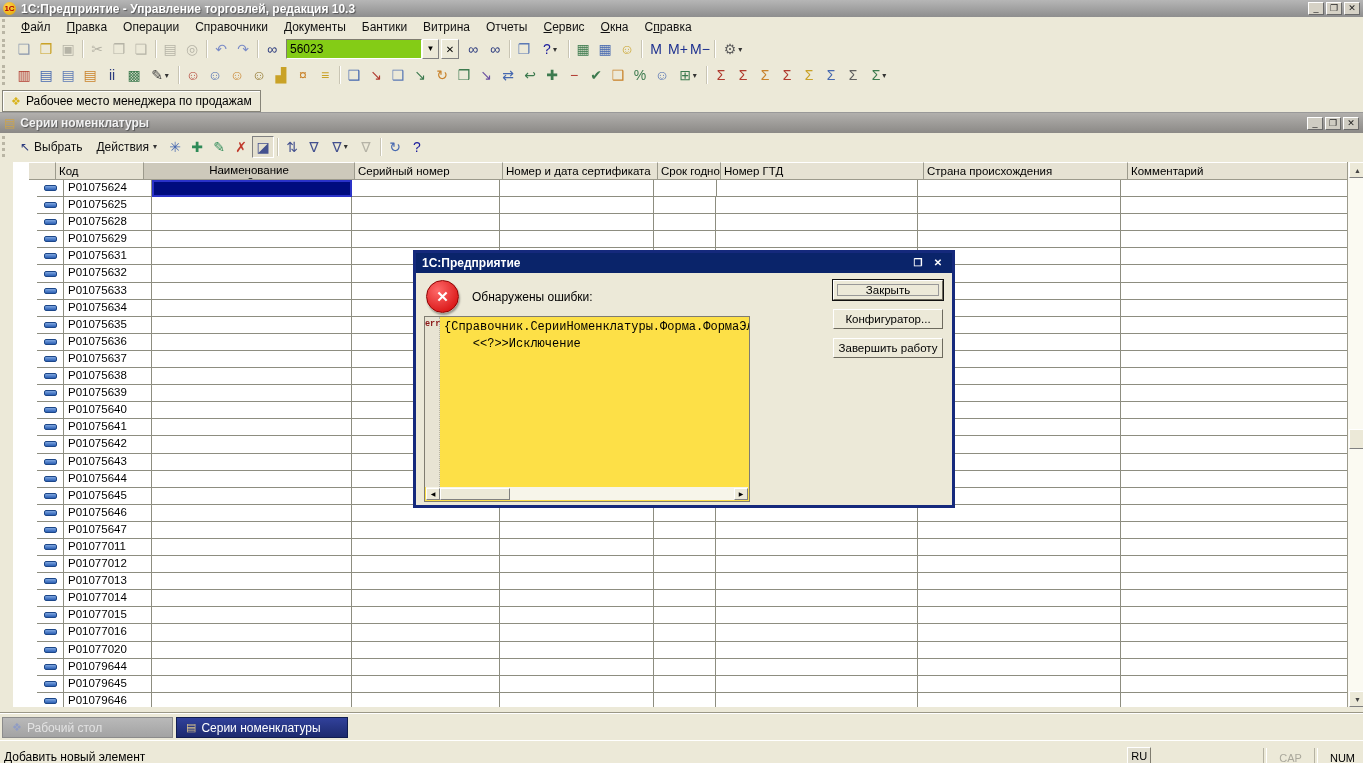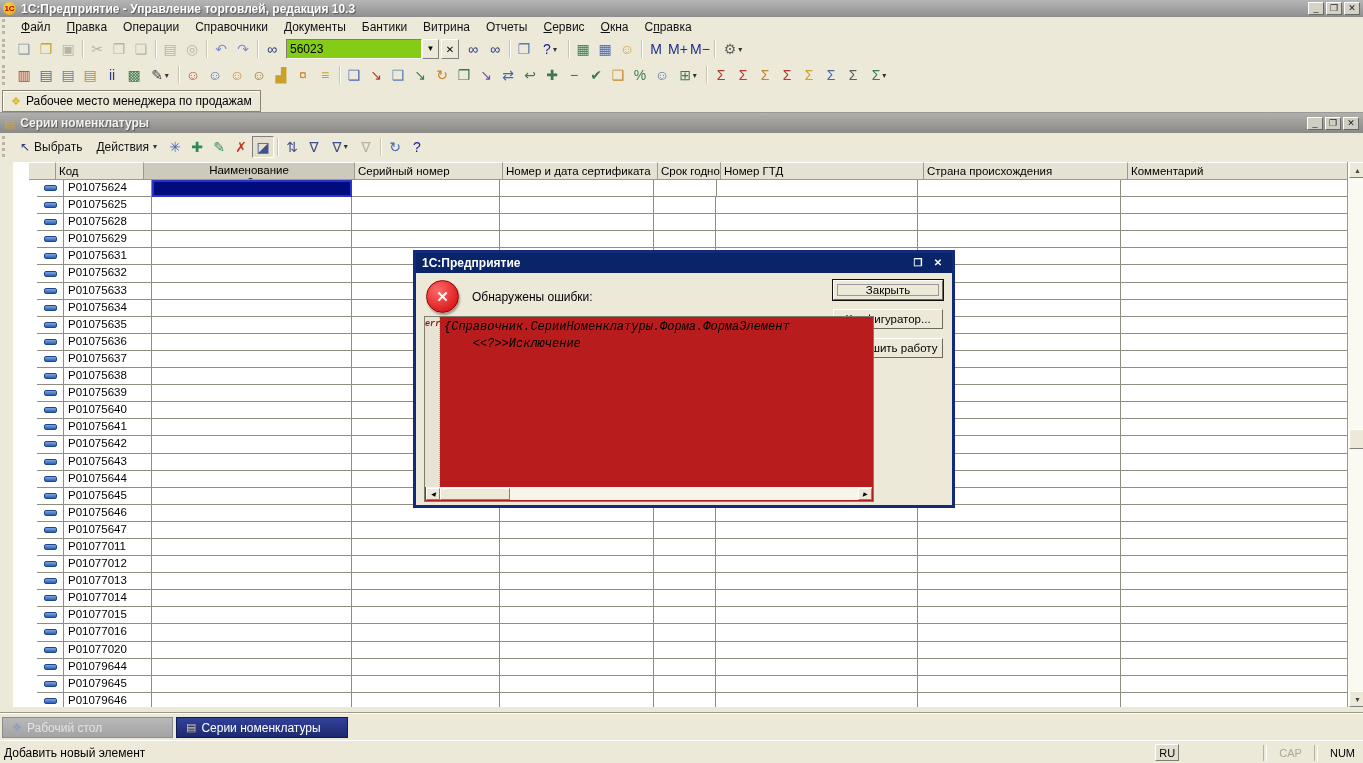--- a/index.html
+++ b/index.html
@@ -87,43 +87,43 @@
   .dlg-title .dtext{flex:1;}
   .dlg-wbtn{width:16px;height:14px;color:#fff;font-size:10px;line-height:14px;text-align:center;margin-left:4px;}
   .err-circle{position:absolute;left:10px;top:27px;width:31px;height:31px;border-radius:50%;
     background:radial-gradient(circle at 35% 30%,#ff6a6a,#cf0000);border:1px solid #8c0000;color:#fff;
     display:flex;align-items:center;justify-content:center;font-size:15px;font-weight:bold;box-shadow:1px 2px 2px rgba(0,0,0,.35);}
   .dlg-msg{position:absolute;left:56px;top:37px;font-size:12px;color:#000;}
   .dlg-btns{position:absolute;top:27px;right:9px;width:110px;display:flex;flex-direction:column;gap:9px;}
   .dbtn{height:20px;background:#ece9d8;border:1px solid;border-color:#fff #6d6a5e #6d6a5e #fff;font-size:11.5px;
     font-family:"Liberation Sans",sans-serif;padding:0;color:#000;}
   .dbtn.default{outline:1px solid #111;outline-offset:0;box-shadow:inset 0 0 0 3px #ece9d8, inset 0 0 0 4px #999;}
-  .dlg-text{position:absolute;left:8px;top:63px;width:450px;height:186px;background:#b91c1c;border:1px solid #7f7c70;box-sizing:border-box;font-style:italic;}
+  .dlg-text{position:absolute;left:8px;top:63px;width:326px;height:186px;background:#fde047;border:1px solid #7f7c70;box-sizing:border-box;}
   .gutter{position:absolute;left:0;top:0;bottom:14px;width:15px;background:#e8e4d3;border-right:1px dotted #b9b5a4;
     font-family:"Liberation Mono",monospace;font-size:8.5px;font-weight:bold;color:#8c1a1a;padding-top:2px;text-align:center;box-sizing:border-box;}
   .errbody{position:absolute;left:16px;top:0;right:0;bottom:14px;overflow:hidden;
     font-family:"Liberation Mono","DejaVu Sans Mono",monospace;font-size:12px;line-height:17px;white-space:pre;padding:2px 0 0 3px;color:#000;}
   .hscroll{position:absolute;left:1px;right:1px;bottom:1px;height:13px;background:#f7f5ea;display:flex;align-items:center;}
   .harrow{width:14px;height:12px;background:#ece9d8;border:1px solid;border-color:#fff #808080 #808080 #fff;
     font-size:6px;display:flex;align-items:center;justify-content:center;box-sizing:border-box;flex:0 0 auto;}
   .hthumb{width:70px;height:12px;background:#ece9d8;border:1px solid;border-color:#fff #808080 #808080 #fff;box-sizing:border-box;flex:0 0 auto;}
   .hspacer{flex:1;}
 
   
   .taskbar{position:absolute;left:0;top:712px;width:100%;height:28px;background:#ece9d8;border-top:1px solid #9a9786;box-shadow:inset 0 1px 0 #fff;}
   .task-tab{position:absolute;top:4px;height:21px;display:flex;align-items:center;gap:5px;padding:0 9px;font-size:12px;box-sizing:border-box;}
   .task-tab .ticon{font-size:11px;}
   .task-tab.inactive{left:2px;width:171px;background:linear-gradient(180deg,#b9b9b9,#a3a3a3);color:#e2e2e2;border:1px solid #8b8b8b;}
   .task-tab.active{left:176px;width:172px;background:linear-gradient(180deg,#31419b,#1d2a6e);color:#fff;border:1px solid #101c50;}
 
   
-  .statusbar{position:absolute;left:0;top:740px;width:100%;height:23px;background:#ece9d8;border-top:1px solid #fff;display:flex;align-items:center;}
+  .statusbar{position:absolute;left:0;top:740px;width:100%;height:23px;background:#ece9d8;border-top:1px solid #fff;display:flex;align-items:flex-end;}
   .status-text{font-size:12px;color:#000;padding-left:4px;flex:1;white-space:nowrap;}
   .lang{width:24px;height:17px;background:#e2dfd0;border:1px solid;border-color:#fff #7f7c70 #7f7c70 #fff;
-    font-size:11px;display:flex;align-items:center;justify-content:center;margin-right:80px;box-sizing:border-box;}
+    font-size:11px;display:flex;align-items:center;justify-content:center;margin-right:108px;box-sizing:border-box;}
   .groove{width:2px;height:16px;border-left:1px solid #b5b2a2;border-right:1px solid #fff;margin:0 4px;}
   .kbd{font-size:11px;padding:0 8px;}
   .kbd.off{color:#aaa89c;}
   .kbd.on{color:#000;}
 </style>
 </head>
 <body>
 
 <div class="app">
 

